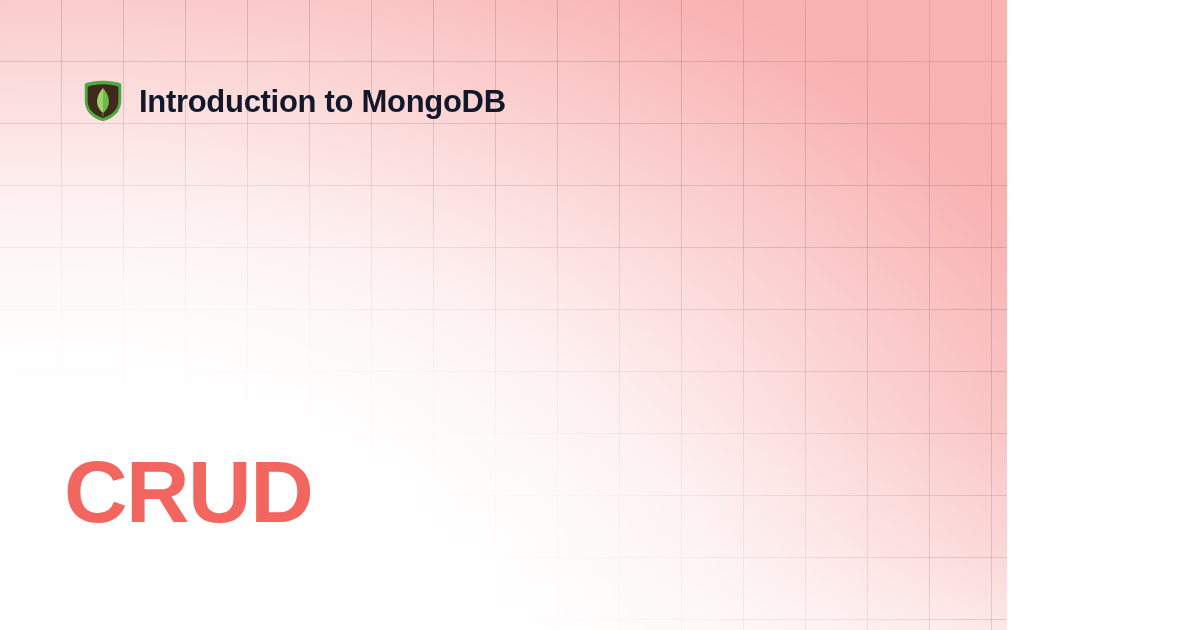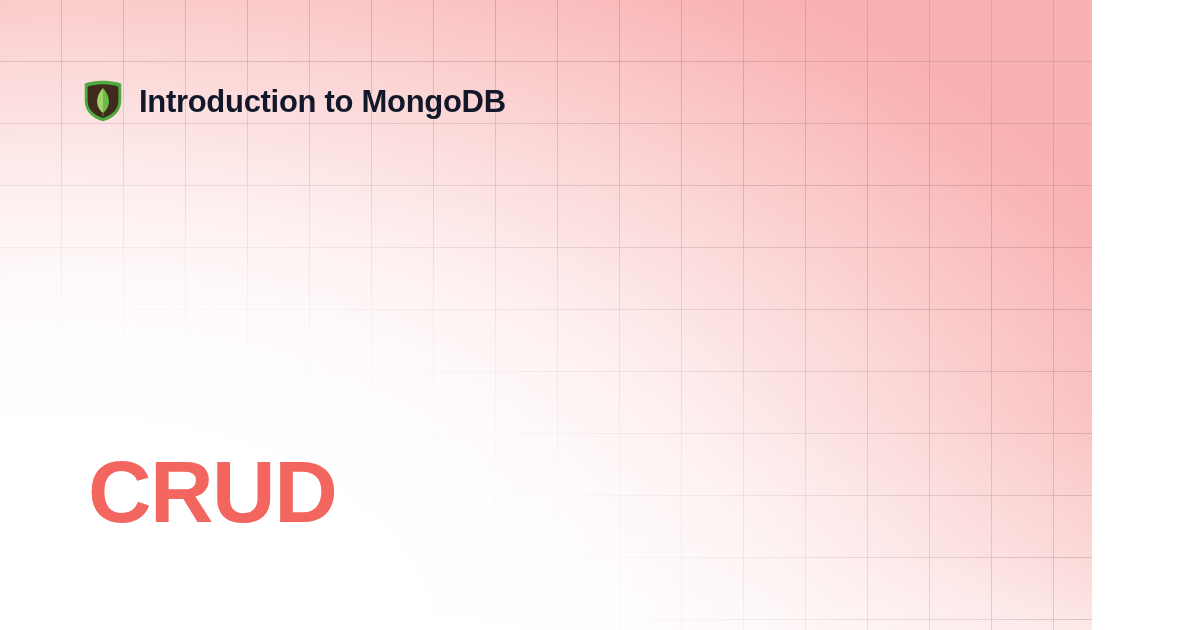--- a/index.html
+++ b/index.html
@@ -8,21 +8,21 @@
     padding: 0;
     background: #ffffff;
   }
   body {
     font-family: "Liberation Sans", sans-serif;
     -webkit-font-smoothing: antialiased;
   }
 
   #og-card {
     position: relative;
-    width: 1092px;
+    width: 1007px;
     height: 630px;
     overflow: hidden;
     background: #ffffff;
   }
 
   
 
   .bg-base {
     position: absolute;
     inset: 0;
@@ -127,21 +127,21 @@
     font-size: 31px;
     font-weight: 700;
     letter-spacing: -0.3px;
     color: #12182a;
     line-height: 1;
     white-space: nowrap;
   }
 
   .headline {
     position: absolute;
-    left: 88px;
+    left: 64px;
     top: 448px;
     font-size: 88px;
     font-weight: 700;
     letter-spacing: -1.5px;
     line-height: 1;
     color: #f2665f;
     white-space: nowrap;
   }
 </style>
 </head>

